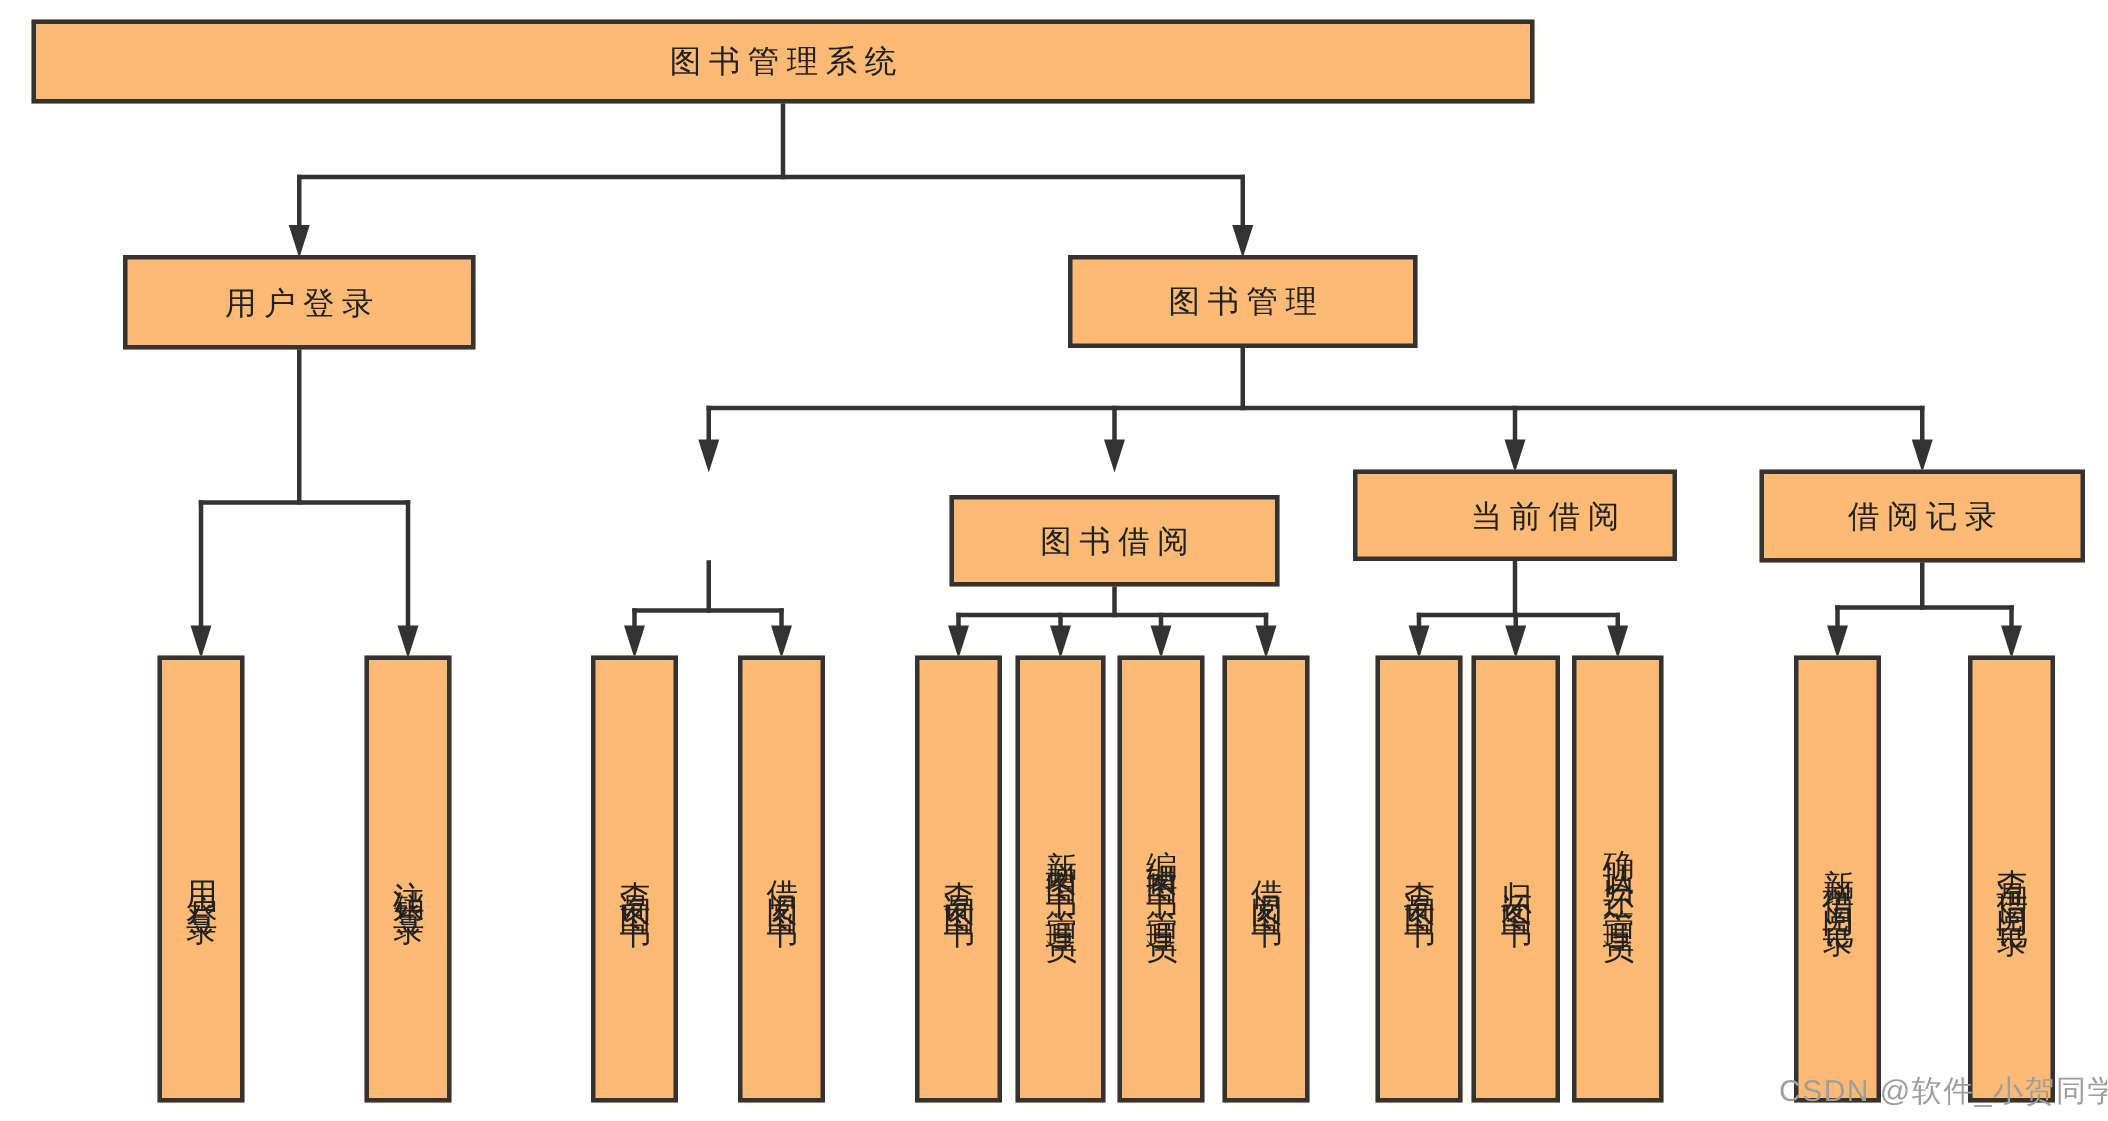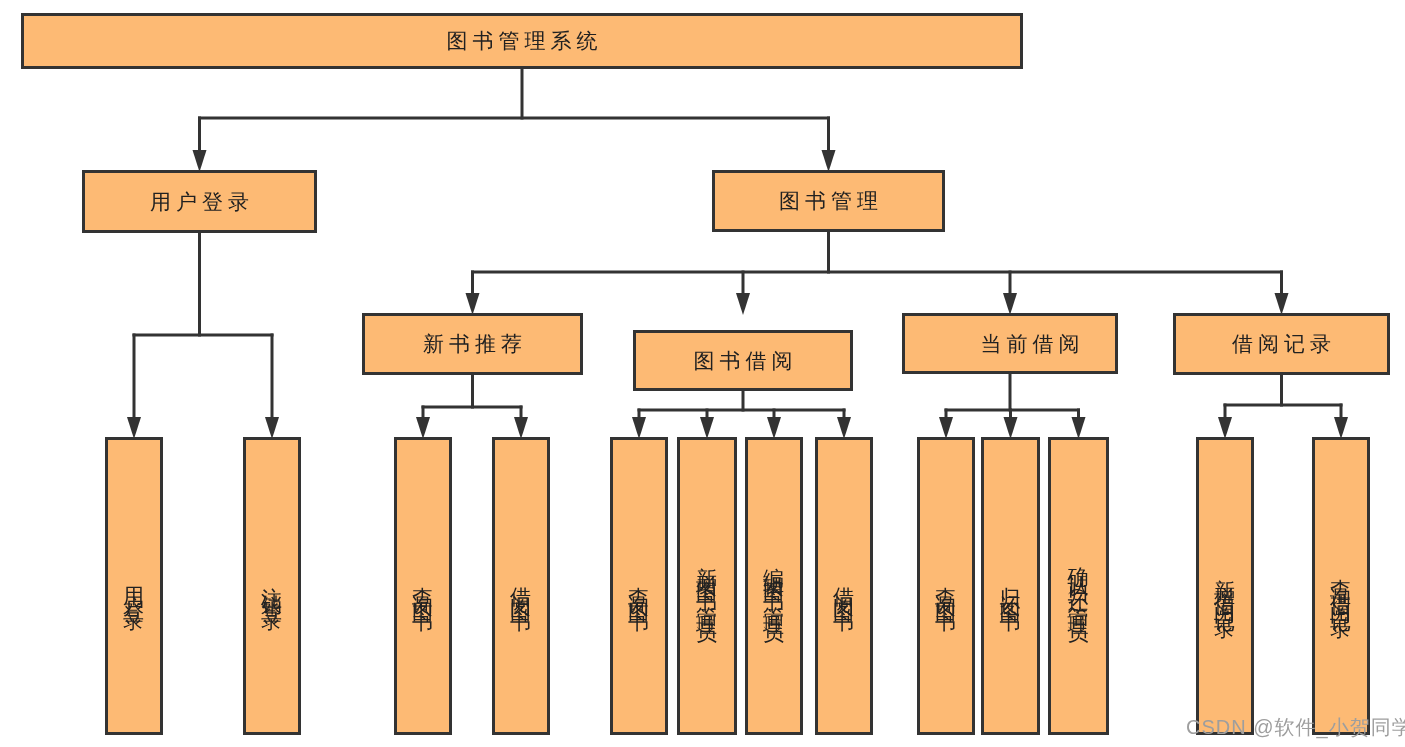--- a/index.html
+++ b/index.html
@@ -117,21 +117,20 @@
       <line x1="1225" y1="405" x2="1341" y2="405" stroke="#333333" stroke-width="3" stroke-linecap="square"></line>
       <line x1="1225" y1="405" x2="1225" y2="419" stroke="#333333" stroke-width="3" stroke-linecap="square"></line>
       <polygon points="1218,417 1232,417 1225,439" fill="#333333"></polygon>
       <line x1="1341" y1="405" x2="1341" y2="419" stroke="#333333" stroke-width="3" stroke-linecap="square"></line>
       <polygon points="1334,417 1348,417 1341,439" fill="#333333"></polygon>
     </svg>
   <div id="nodes-layer">
       <div class="node" style="left: 21px; top: 13px; width: 1002px; height: 56px;">图书管理系统</div>
       <div class="node" style="left: 82px; top: 170px; width: 235px; height: 63px;">用户登录</div>
       <div class="node" style="left: 712px; top: 170px; width: 233px; height: 62px;">图书管理</div>
-      <div class="node" style="left: 362px; top: 313px; width: 221px; height: 62px;">新书推荐</div>
       <div class="node" style="left: 633px; top: 330px; width: 220px; height: 61px;">图书借阅</div>
       <div class="node" style="left: 902px; top: 313px; width: 216px; height: 61px; padding-left: 40px;">当前借阅</div>
       <div class="node" style="left: 1173px; top: 313px; width: 217px; height: 62px;">借阅记录</div>
       <div class="node vertical" style="left: 105px; top: 437px; width: 58px; height: 298px;">用户登录</div>
       <div class="node vertical" style="left: 243px; top: 437px; width: 58px; height: 298px;">注销登录</div>
       <div class="node vertical" style="left: 394px; top: 437px; width: 58px; height: 298px;">查询图书</div>
       <div class="node vertical" style="left: 492px; top: 437px; width: 58px; height: 298px;">借阅图书</div>
       <div class="node vertical" style="left: 610px; top: 437px; width: 58px; height: 298px;">查询图书</div>
       <div class="node vertical" style="left: 677px; top: 437px; width: 60px; height: 298px;">新增图书（管理员）</div>
       <div class="node vertical" style="left: 745px; top: 437px; width: 58px; height: 298px;">编辑图书（管理员）</div>

